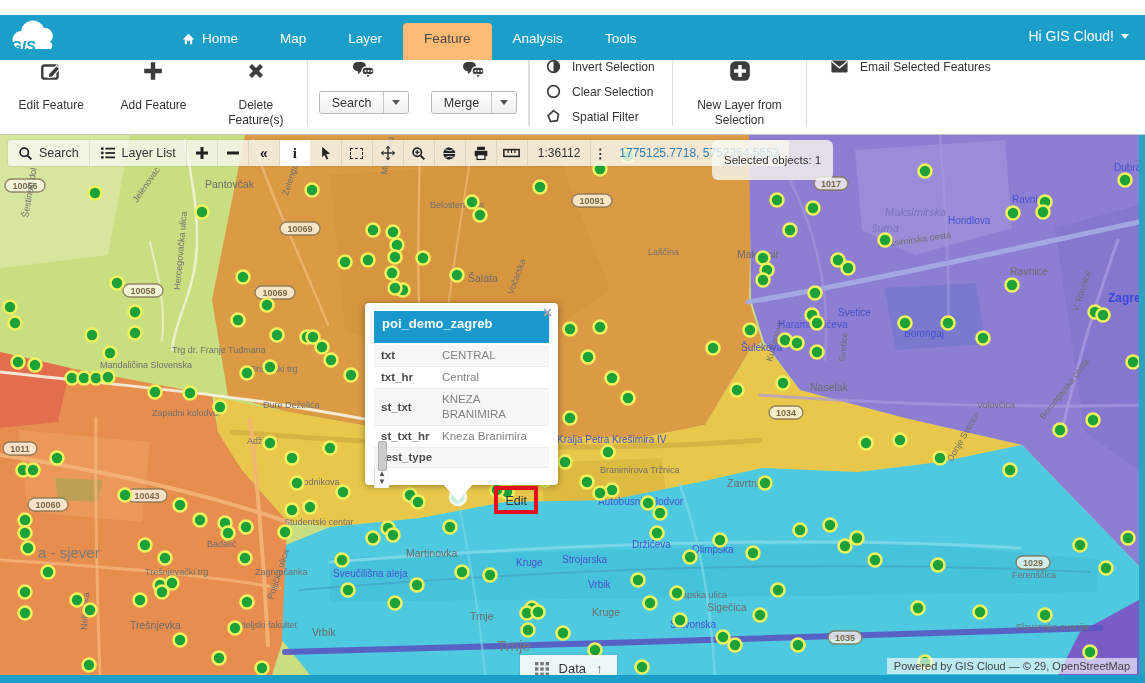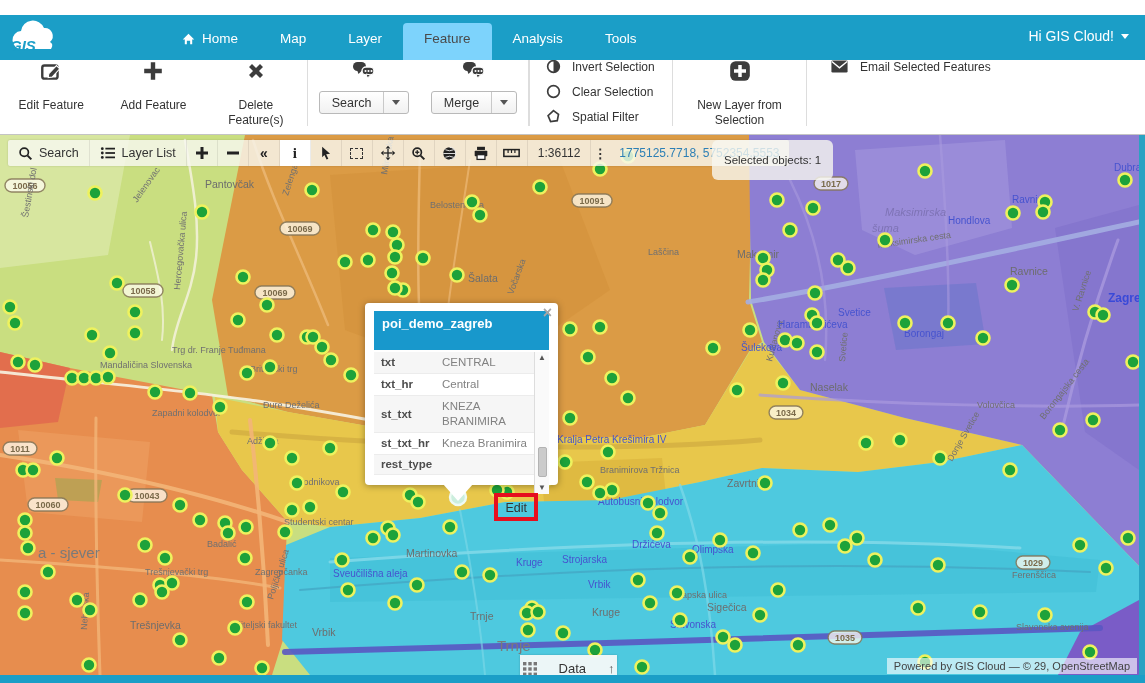--- a/index.html
+++ b/index.html
@@ -4,21 +4,21 @@
 <style>
   * { box-sizing: border-box; margin: 0; padding: 0; }
   html,body { width:1145px; height:683px; overflow:hidden; }
   body { font-family:"Liberation Sans", sans-serif; position:relative; background:#fff; }
 
   
   .topbar { position:absolute; top:15px; left:0; width:1145px; height:45px; background:#1b9ec7; z-index:60; }
   .logo { position:absolute; left:8px; top:3px; width:62px; height:40px; }
   .nav { position:absolute; left:160px; top:0; height:45px; display:flex; align-items:flex-end; }
   .nav-item { color:#fff; font-size:13.5px; padding:8px 21px 14px 21px; display:flex; align-items:center; gap:6px; cursor:pointer; }
-  .nav-item.active { background:#7dd3fc; color:#4a4a4a; border-radius:4px 4px 0 0; padding-bottom:14px; }
+  .nav-item.active { background:#fdba74; color:#4a4a4a; border-radius:4px 4px 0 0; padding-bottom:14px; }
   .user-menu { position:absolute; right:16px; top:13px; color:#fff; font-size:14px; display:flex; align-items:center; gap:7px; cursor:pointer; }
   .caret { width:0; height:0; border:4px solid transparent; border-top:5px solid #fff; margin-top:4px; }
   .caret.dark { border-top-color:#555; }
 
   
   .ribbon { position:absolute; top:45px; left:0; width:1145px; height:90px; background:#fff; border-bottom:1px solid #c4c4c4; display:flex; z-index:55; }
   .rdiv { width:1px; background:#ddd; margin:8px 0; }
   .rsec { display:flex; }
   .ritem { display:flex; flex-direction:column; align-items:center; padding-top:13px; cursor:pointer; }
   .ricon { height:26px; display:flex; align-items:center; justify-content:center; color:#3c3c3c; }
@@ -44,36 +44,36 @@
   .mtb-scale { padding:0 10px; display:flex; align-items:center; font-size:12px; color:#333; border-right:1px solid rgba(0,0,0,0.08); }
   .mtb-dots { width:18px; display:flex; align-items:center; justify-content:center; font-weight:bold; color:#333; font-size:13px; }
   .mtb-coords { padding:0 10px; display:flex; align-items:center; font-size:12px; color:#2d7fb5; }
   .sel-chip { position:absolute; top:140px; left:712px; height:40px; display:flex; align-items:center; padding:8px 12px; background:rgba(248,248,240,0.8); font-size:11.5px; color:#333; z-index:45; border-radius:6px; }
   .dashed-box { width:13px; height:11px; border:1.5px dashed #333; }
 
   
   .popup { position:absolute; left:365px; top:303px; width:193px; height:182px; background:#fff; border-radius:4px; box-shadow:0 1px 7px rgba(0,0,0,0.35); z-index:48; }
   .popup:after { content:""; position:absolute; left:78px; top:100%; width:0; height:0; border:15px solid transparent; border-top:17px solid #fff; margin-top:-1px; }
   .popup-close { position:absolute; top:2px; right:6px; color:#a6a6a6; font-size:16px; font-weight:bold; cursor:pointer; line-height:1; }
-  .popup-header { margin:8px 9px 0 9px; background:#1898cc; color:#fff; font-weight:bold; font-size:13px; padding:5px 8px 19px 8px; }
-  .popup-body { margin:2px 9px 0 9px; display:flex; height:142px; }
+  .popup-header { margin:8px 9px 0 9px; background:#1898cc; color:#fff; font-weight:bold; font-size:13px; padding:5px 8px 12px 8px; }
+  .popup-body { margin:2px 9px 0 9px; display:flex; height:142px;flex-direction:column; }
   .prows { flex:1; display:flex; flex-direction:column; }
   .prow { display:flex; border-bottom:1px solid #ececec; min-height:20px; align-items:center; }
   .prow.odd { background:#f6f6f6; }
   .pkey { width:66px; padding:3px 2px 3px 7px; font-size:11.5px; font-weight:bold; color:#4d4d4d; }
   .pval { flex:1; padding:3px 4px 3px 2px; font-size:11.5px; color:#828282; line-height:1.3; word-break:break-word; }
   .pscroll { width:15px; background:#fafafa; border-left:1px solid #ddd; position:relative; display:flex; flex-direction:column; align-items:center; justify-content:space-between; padding:2px 0; }
   .pscroll .arr { font-size:8px; color:#555; line-height:1; }
   .pthumb { position:absolute; bottom:17px; left:2.5px; width:9px; height:30px; background:#cbcbcb; border:1px solid #b3b3b3; border-radius:2px; }
   .edit-row { position:relative; height:28px; }
   .edit-box { position:absolute; right:20px; bottom:1px; border:4px solid #e60f1e; padding:1px 7px; cursor:pointer; }
   .edit-link { font-size:12.5px; color:#333; }
 
   
-  .data-btn { position:absolute; left:520px; top:655px; width:97px; height:27px; background:rgba(250,250,248,0.92); display:flex; align-items:center; justify-content:center; gap:22px; font-size:13px; color:#333; z-index:44; box-shadow:0 0 2px rgba(0,0,0,0.2); cursor:pointer; }
+  .data-btn { position:absolute; left:520px; top:655px; width:97px; height:27px; background:rgba(250,250,248,0.92); display:flex; align-items:center; justify-content:center; gap:10px; font-size:13px; color:#333; z-index:44; box-shadow:0 0 2px rgba(0,0,0,0.2); cursor:pointer; }
   .attribution { position:absolute; right:8px; top:658px; background:rgba(255,255,255,0.62); padding:2px 7px; font-size:11px; color:#434343; z-index:44; }
 
   .icon { display:inline-flex; }
 </style>
 </head>
 <body>
 
 <div class="map-wrap">
   <svg id="map-svg" width="1139" height="540" viewBox="0 135 1139 540" xmlns="http://www.w3.org/2000/svg">
       <polygon points="0,135 1139,135 1139,675 0,675" fill="#c9de80" fill-opacity="1"></polygon>

